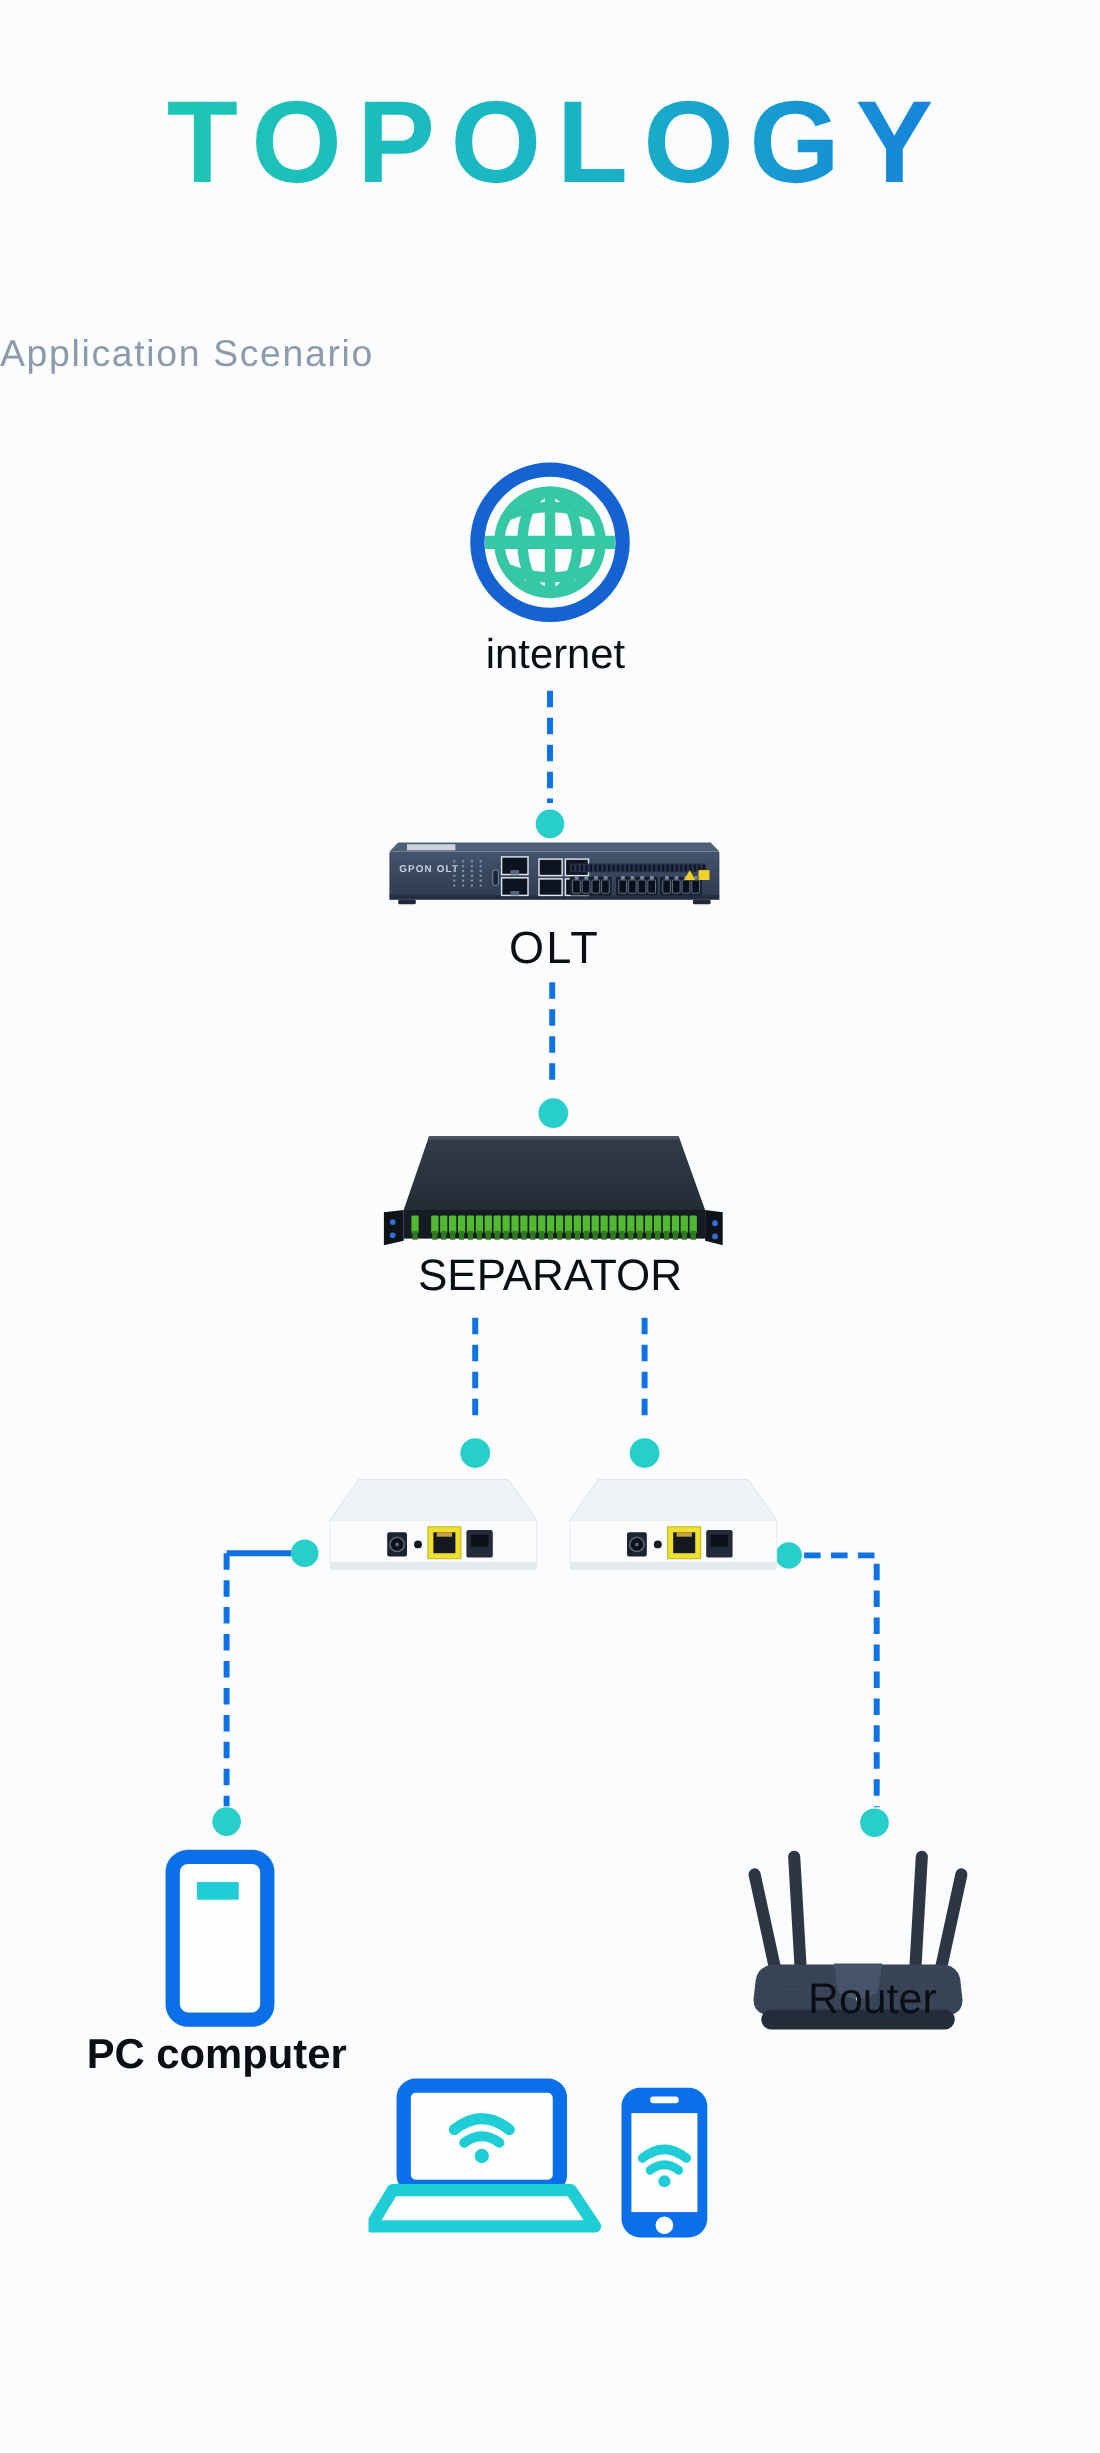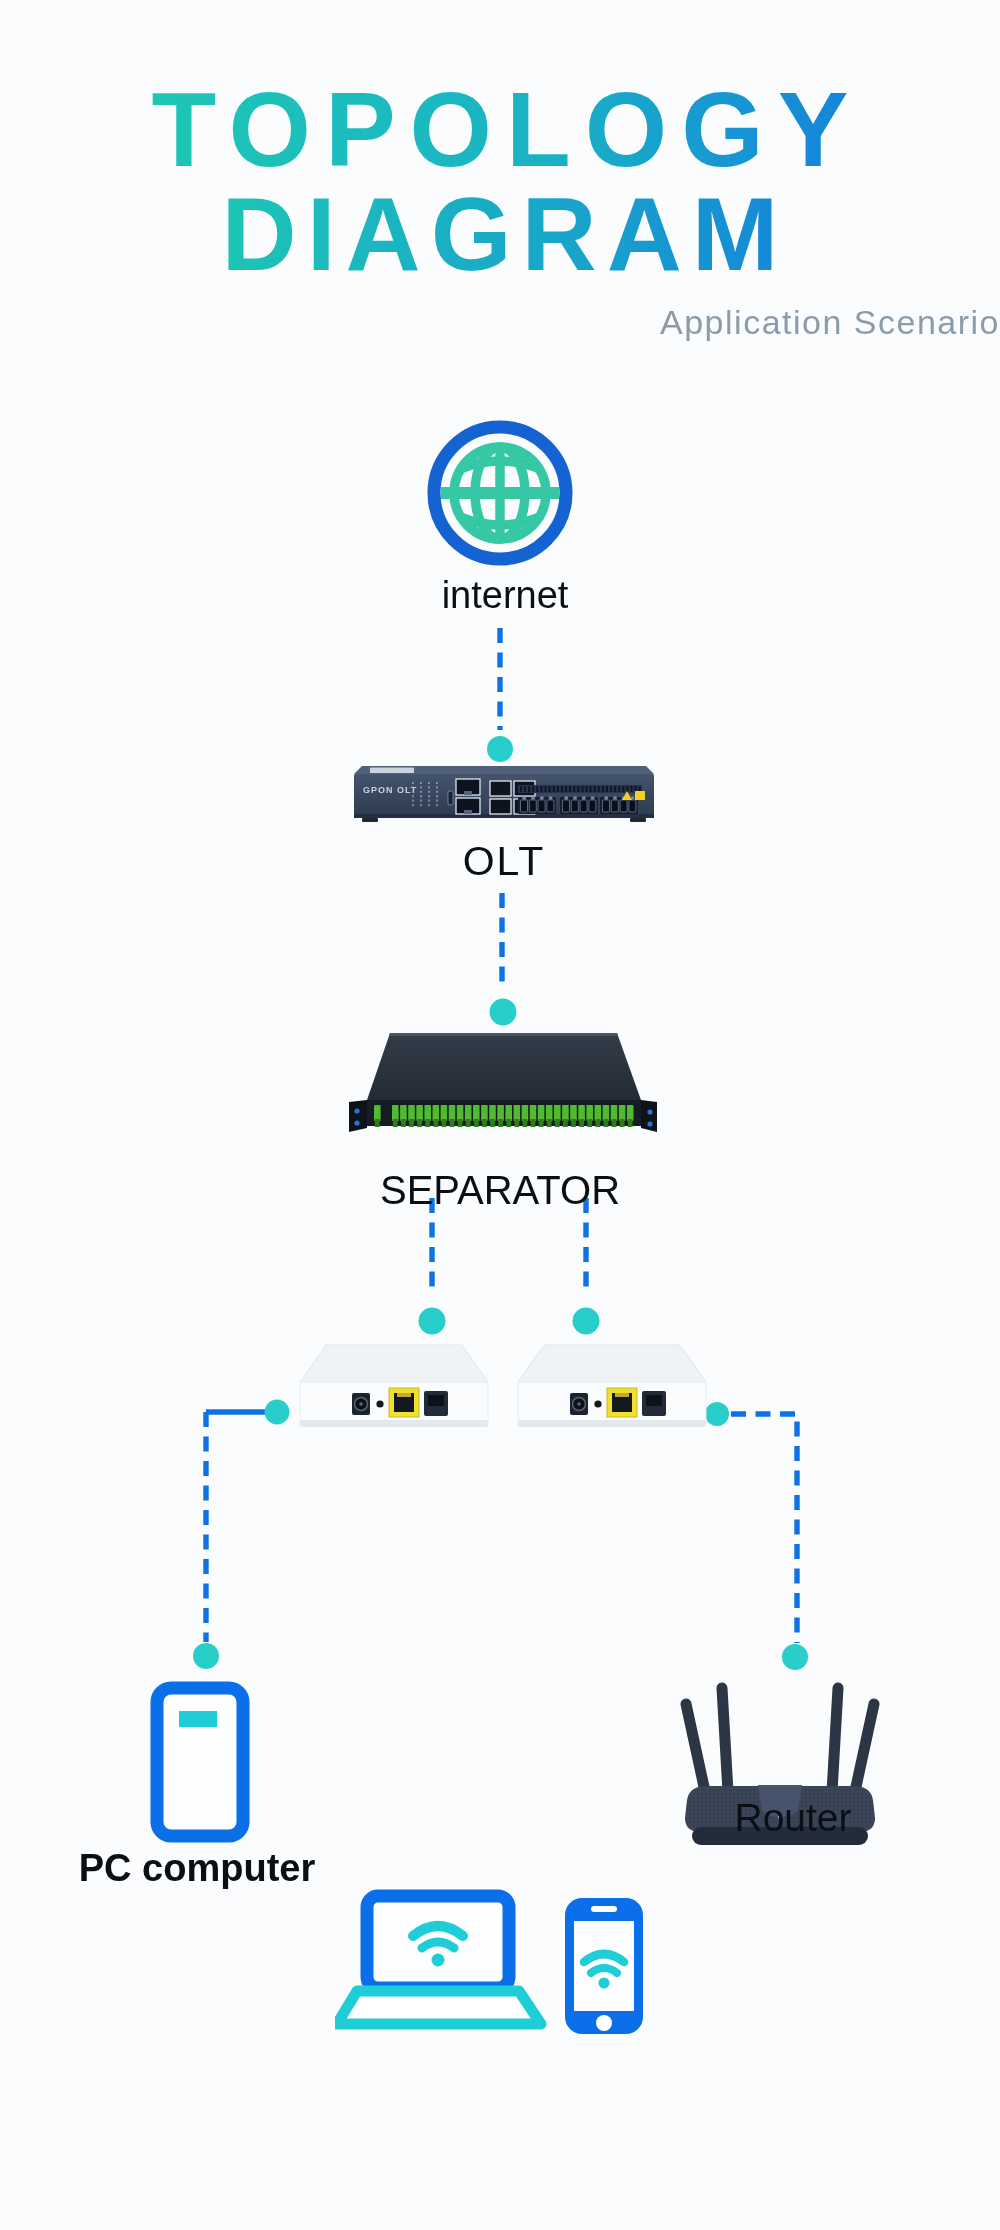--- a/index.html
+++ b/index.html
@@ -16,44 +16,43 @@
     letter-spacing:14px;text-indent:14px;
     background:linear-gradient(90deg,#1EC8B3 12%,#19B2C6 55%,#157FDD 88%);
     -webkit-background-clip:text;background-clip:text;
     color:transparent;-webkit-text-fill-color:transparent;
   }
   .title-line.l1{top:76px;}
   .title-line.l2{top:182px;font-size:104px;letter-spacing:10px;text-indent:10px;
     background:linear-gradient(90deg,#1EC8B3 18%,#18A3CC 58%,#157FDD 86%);
     -webkit-background-clip:text;background-clip:text;}
   .subtitle{
-    position:absolute;top:303px;left:0;width:1000px;text-align:right;
+    position:absolute;top:303px;left:0;width:1000px;text-align:left;
     font-size:34px;color:#8C9BAB;letter-spacing:1.5px;font-weight:400;
   }
   
   .nlabel{
     position:absolute;text-align:left;color:#0B0F14;white-space:nowrap;
     transform:translateX(-50%);
   }
   .lbl-internet{top:574px;left:505px;font-size:38px;font-weight:500;}
   .lbl-olt{top:838px;left:504px;font-size:41px;font-weight:500;letter-spacing:2px;}
-  .lbl-separator{top:1138px;left:500px;font-size:40px;font-weight:500;margin-top:30px;}
+  .lbl-separator{top:1138px;left:500px;font-size:40px;font-weight:500;}
   .lbl-model{top:1450px;left:503px;font-size:43px;font-weight:700;color:#186FE0;letter-spacing:1px;}
   .lbl-pc{top:1847px;left:197px;font-size:38px;font-weight:700;}
   .lbl-router{top:1796px;left:793px;font-size:39px;font-weight:500;}
   .lbl-wifi{top:2066px;left:494px;font-size:37px;font-weight:600;}
   svg{display:block;}
 </style>
 </head>
 <body>
 
 <div class="canvas">
 
   <div class="title-line l1">TOPOLOGY</div>
-  <div class="title-line l2">DIAGRAM</div>
   <div class="subtitle">Application Scenario</div>
 
   <svg class="abs" style="left:0;top:0" width="1000" height="2230" viewBox="0 0 1000 2230">
     <g stroke="#0E72E4" stroke-width="5.4" fill="none">
       <path d="M500,628 V730" stroke-dasharray="15 9.5"></path>
       <path d="M502,893 V990" stroke-dasharray="15 9.5"></path>
       <path d="M432,1198 V1292" stroke-dasharray="15 9.5"></path>
       <path d="M586,1198 V1292" stroke-dasharray="15 9.5"></path>
       <path d="M268,1412 H206"></path>
       <path d="M206,1412 V1642" stroke-dasharray="15 9.5"></path>

